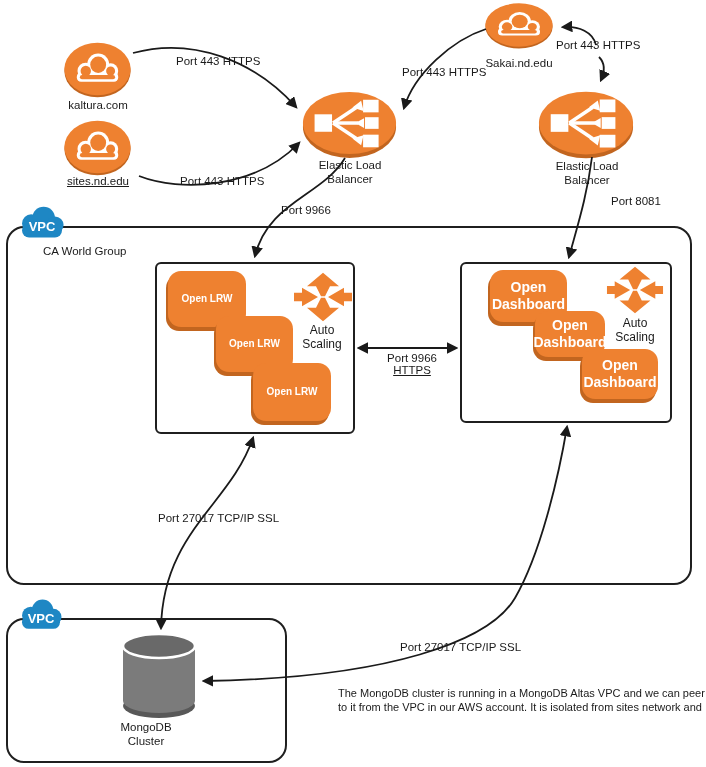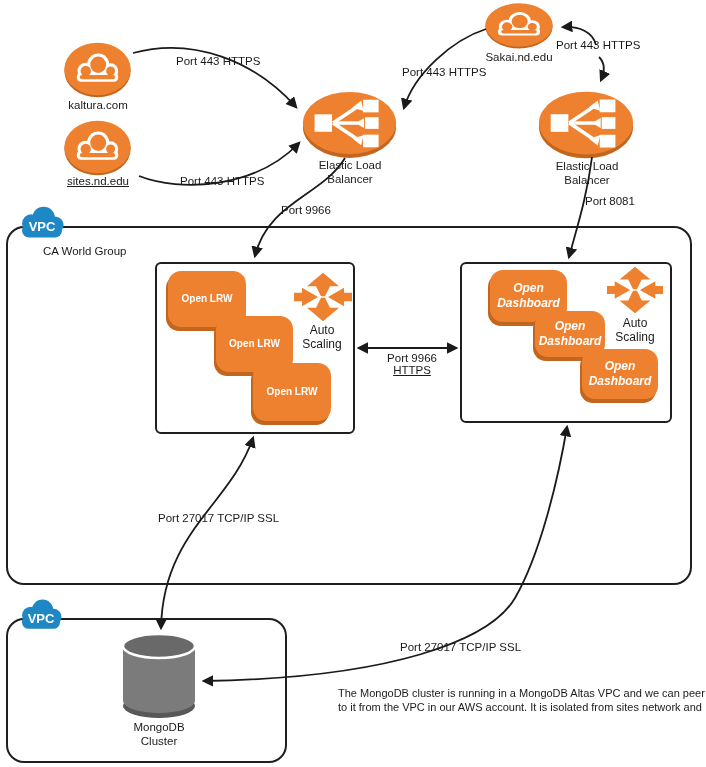--- a/index.html
+++ b/index.html
@@ -12,21 +12,21 @@
   .node-label{position:absolute;font-size:11.5px;color:#1a1a1a;text-align:center;line-height:1.2;z-index:5;}
   .vpc-box{position:absolute;border:2px solid #1f1f1f;border-radius:18px;z-index:1;}
   .inner-box{position:absolute;border:2px solid #1f1f1f;border-radius:6px;background:#fff;z-index:2;}
   .orange-box{
     position:absolute;background:var(--orange);border-radius:13px;
     box-shadow:-2px 4px 0 var(--orange_dark);
     color:#fff;font-weight:bold;display:flex;align-items:center;justify-content:center;
     text-align:center;z-index:3;line-height:1.25;
   }
   .lrw{font-size:10px;}
-  .dash{font-size:12px;width:72px;font-style:italic;}
+  .dash{font-size:14px;width:72px;}
   .icon{position:absolute;z-index:3;}
   .badge{position:absolute;z-index:4;text-decoration:underline;}
   .badge .badge-text{
     position:absolute;left:0;top:0;width:100%;height:100%;
     display:flex;align-items:center;justify-content:center;
     color:#fff;font-weight:bold;font-size:13px;padding-top:6px;box-sizing:border-box;
   }
   #wires{position:absolute;left:0;top:0;z-index:4;pointer-events:none;}
   #note{position:absolute;left:302px;top:687px;width:392px;font-size:11px;line-height:1.27;z-index:5;margin-left:36px;}
 </style>
@@ -112,21 +112,21 @@
         <circle cx="69" cy="44" r="11"></circle>
       <rect x="20" y="46" width="60" height="13" rx="6"></rect>
     </g>
     <g fill="var(--orange)">
       <circle cx="33" cy="44" r="7.5"></circle>
         <circle cx="51" cy="35" r="11.5"></circle>
         <circle cx="69" cy="44" r="6.5"></circle>
       <rect x="24.5" y="49.5" width="51" height="6" rx="3"></rect>
     </g>
   </svg>
-  <div class="node-label" style="left:479px;top:51px;width:80px;">Sakai.nd.edu</div>
+  <div class="node-label" style="left:479px;top:57px;width:80px;">Sakai.nd.edu</div>
 
   <svg class="icon" style="left:301px;top:87px;" width="97" height="74" viewBox="0 0 100 74">
     <ellipse cx="50" cy="40" rx="48" ry="32" fill="var(--orange_dark)"></ellipse>
     <ellipse cx="50" cy="36" rx="48" ry="32" fill="var(--orange)"></ellipse>
     <g fill="#fff">
       <rect x="14" y="27" width="18" height="18"></rect>
       <rect x="64" y="12" width="16" height="13"></rect>
       <rect x="66" y="30" width="14" height="12"></rect>
       <rect x="64" y="48" width="16" height="13"></rect>
       <polygon points="62,13 64.5,23.5 53,20"></polygon>
@@ -187,21 +187,21 @@
       <polygon points="51,19 35,30 51,41 51,35 59,35 59,25 51,25"></polygon>
     </g>
   </svg>
   <div class="node-label" style="left:604px;top:316px;width:62px;font-size:12px;">Auto Scaling</div>
 
   <svg class="icon" style="left:120px;top:633px;" width="78" height="88" viewBox="0 0 78 88">
     <ellipse cx="39" cy="73" rx="36" ry="12" fill="var(--gray_dark)"></ellipse>
     <path d="M3,13 L3,68 A36,12 0 0 0 75,68 L75,13 Z" fill="var(--gray)"></path>
     <ellipse cx="39" cy="13" rx="36" ry="12" fill="var(--gray_cap)" stroke="#fff" stroke-width="2.5"></ellipse>
   </svg>
-  <div class="node-label" style="left:119px;top:721px;width:80px;">MongoDB Cluster</div>
+  <div class="node-label" style="left:106px;top:721px;width:80px;">MongoDB Cluster</div>
 
   <svg id="wires" width="706" height="767" viewBox="0 0 706 767">
     <defs>
       <marker id="ah" viewBox="0 0 10 10" refX="8" refY="5" markerWidth="6.5" markerHeight="6.5" orient="auto-start-reverse">
         <path d="M0,0 L10,5 L0,10 Z" fill="#1a1a1a"></path>
       </marker>
     </defs>
     <g stroke="#1a1a1a" stroke-width="1.8" fill="none">
       <path d="M133,53 C192,37 254,60 296,107" marker-end="url(#ah)"></path>
       <path d="M139,176 C180,192 255,189 299,143" marker-end="url(#ah)"></path>
@@ -214,21 +214,21 @@
       <path d="M253,438 C230,505 163,532 161,628" marker-start="url(#ah)" marker-end="url(#ah)"></path>
       <path d="M567,427 C558,480 540,555 515,598 S390,678 204,681" marker-start="url(#ah)" marker-end="url(#ah)"></path>
     </g>
   </svg>
 
   <div class="lbl" style="left:176px;top:55px;">Port 443 HTTPS</div>
   <div class="lbl" style="left:180px;top:175px;">Port 443 HTTPS</div>
   <div class="lbl" style="left:402px;top:66px;">Port 443 HTTPS</div>
   <div class="lbl" style="left:556px;top:39px;">Port 443 HTTPS</div>
   <div class="lbl" style="left:281px;top:204px;">Port 9966</div>
-  <div class="lbl" style="left:565px;top:195px;padding-left:20px;">Port 8081</div>
+  <div class="lbl" style="left:591px;top:195px;padding-left:20px;">Port 8081</div>
   <div class="lbl ctr" style="left:372px;top:352px;width:80px;">
     <span style="display:block;">Port 9966</span>
     <span style="display:block;text-decoration:underline;">HTTPS</span>
   </div>
   <div class="lbl" style="left:158px;top:512px;">Port 27017 TCP/IP SSL</div>
   <div class="lbl" style="left:400px;top:641px;">Port 27017 TCP/IP SSL</div>
 
   <div id="note">
     <span style="display:block;">The MongoDB cluster is running in a MongoDB Altas VPC and we can peer</span>
     <span style="display:block;">to it from the VPC in our AWS account. It is isolated from sites network and</span>

